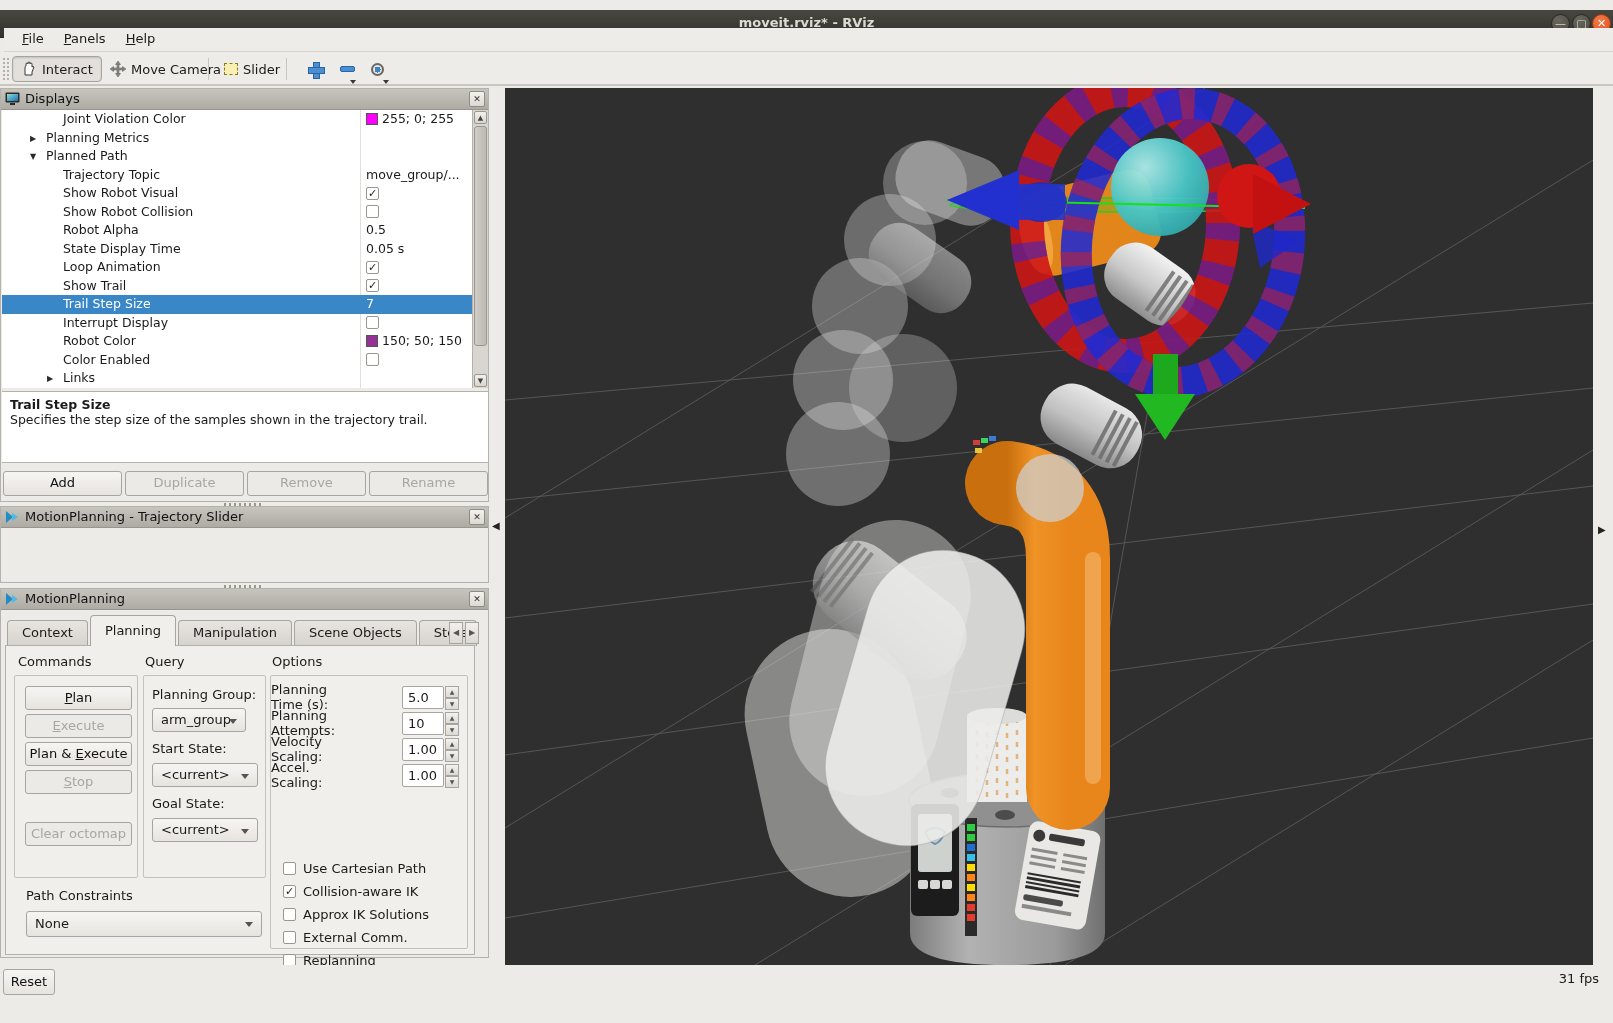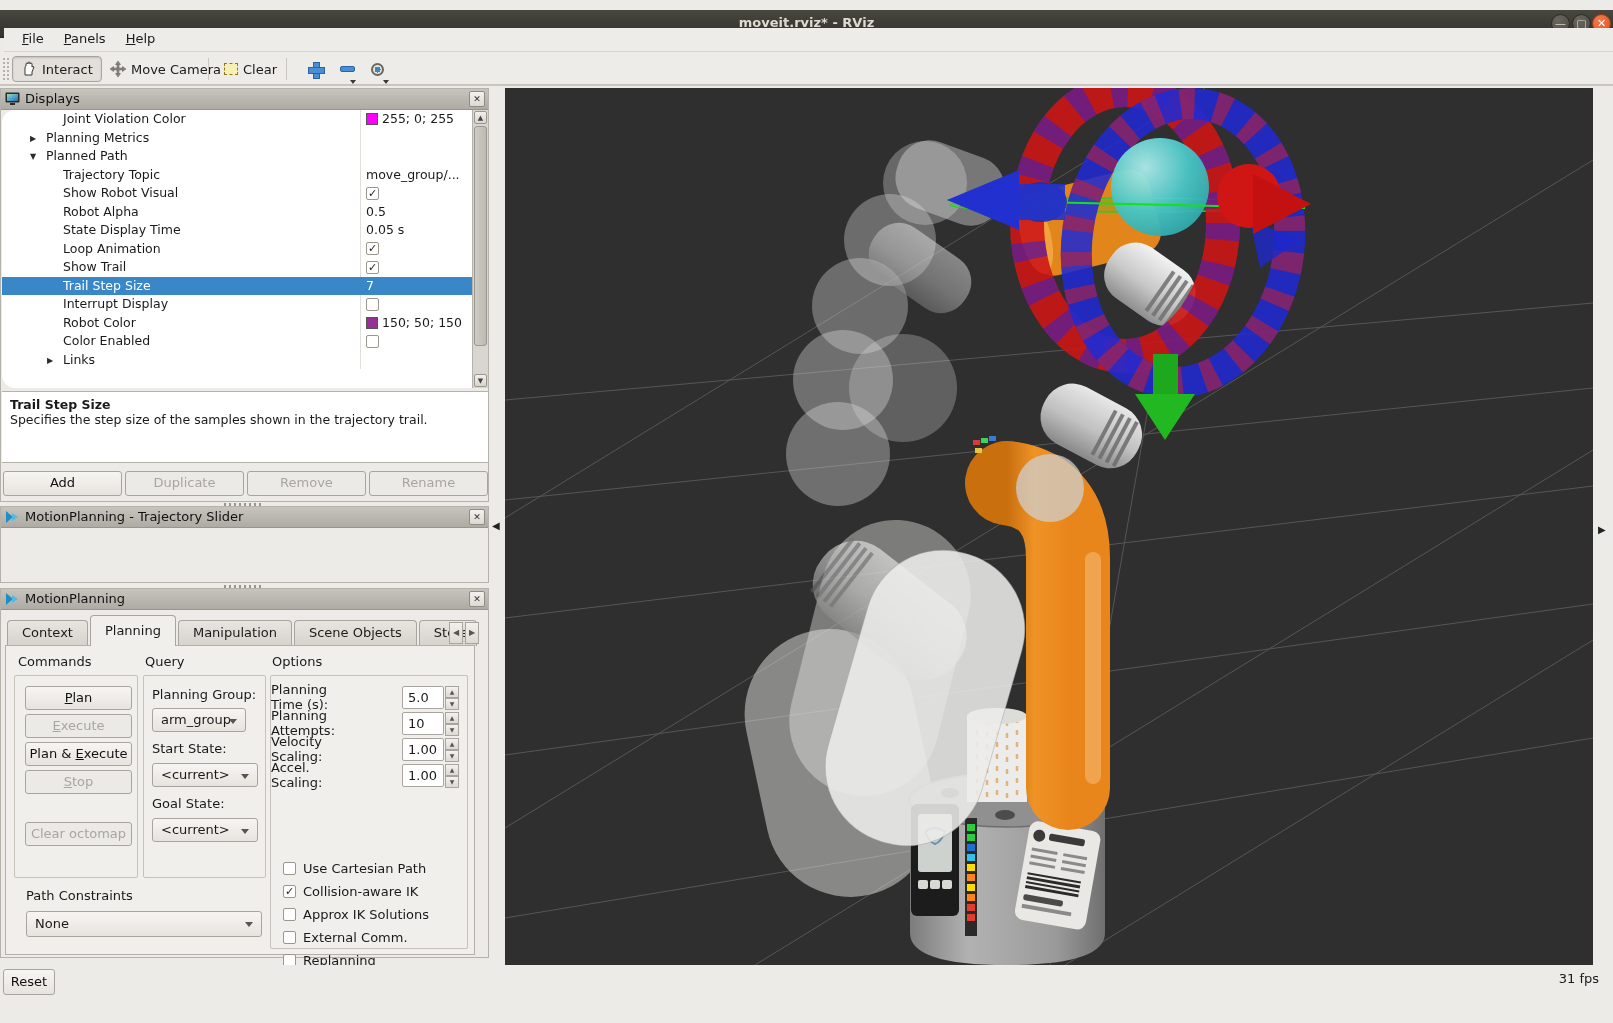--- a/index.html
+++ b/index.html
@@ -51,21 +51,21 @@
     background:linear-gradient(#c7c4be,#aeaba5); border-bottom:1px solid #98958f;
     font-size:13px; padding-left:24px; line-height:20px; color:#111; }
   .phdr .closebox { position:absolute; right:3px; top:2px; width:16px; height:16px;
     background:linear-gradient(#f4f2ee,#dcd9d3); border:1px solid #8f8c86; border-radius:2px;
     font-size:9px; line-height:14px; text-align:center; color:#333; }
   .phdr-icon { position:absolute; left:4px; top:3px; }
   .dots { position:absolute; left:224px; width:40px; height:3px;
     background:repeating-linear-gradient(90deg,#9a978f 0 2px, transparent 2px 5px); }
   
   .tree { position:absolute; left:1px; top:21px; width:486px; height:278px;
-    background:#fff; overflow:hidden;border-radius:13px; }
+    background:#fff; overflow:hidden; }
   .tree-row { position:relative; height:18.5px; font-size:12.5px; line-height:18px; }
   .tree-row .arr { position:absolute; font-size:8px; color:#2b2b2b; top:1px; }
   .tree-row .lbl { position:absolute; white-space:nowrap; }
   .tree-row .valcell { position:absolute; left:358px; width:112px; height:100%;
     border-left:1px solid #e2dfda; padding-left:5px; display:flex; align-items:center; gap:4px; }
   .tree-row.sel { background:#3a87c8; color:#fff; }
   .tree-row.sel .valcell { border-left-color:#3a87c8; }
   .cb { width:13px; height:13px; background:#fff; border:1px solid #9a978f; border-radius:2px;
     font-size:11px; line-height:11px; text-align:center; color:#222; }
   .swatch { width:12px; height:12px; border:1px solid #555; }
@@ -165,21 +165,21 @@
           <polygon points="16,8 12.5,5.5 12.5,10.5"></polygon>
         <rect x="7" y="3" width="2" height="10"></rect>
           <rect x="3" y="7" width="10" height="2"></rect>
       </g>
     </svg>
     <span>Move Camera</span>
   </div>
   <div class="tsep" style="left:208px"></div>
   <div class="tbtn" style="left:216px">
     <span class="icon-select"></span>
-    <span>Clear</span>
+    <span>Slider</span>
   </div>
   <div class="tsep" style="left:286px"></div>
   <div class="tbtn" style="left:300px">
     <span class="icon-plus"></span>
   </div>
   <div class="tbtn" style="left:332px">
     <span class="icon-minus"></span>
   </div>
   <div class="mini-arrow" style="left:350px; top:28px"></div>
   <div class="tbtn" style="left:363px">
@@ -226,20 +226,26 @@
       <div class="tree-row">
         <span class="lbl" style="left: 61px;">Trajectory Topic</span>
         <span class="valcell">
           <span>move_group/...</span>
         </span>
       </div>
       <div class="tree-row">
         <span class="lbl" style="left: 61px;">Show Robot Visual</span>
         <span class="valcell">
           <span class="cb">✓</span>
+        </span>
+      </div>
+      <div class="tree-row">
+        <span class="lbl" style="left: 61px;">Show Robot Collision</span>
+        <span class="valcell">
+          <span class="cb"></span>
         </span>
       </div>
       <div class="tree-row">
         <span class="lbl" style="left: 61px;">Robot Alpha</span>
         <span class="valcell">
           <span>0.5</span>
         </span>
       </div>
       <div class="tree-row">
         <span class="lbl" style="left: 61px;">State Display Time</span>

